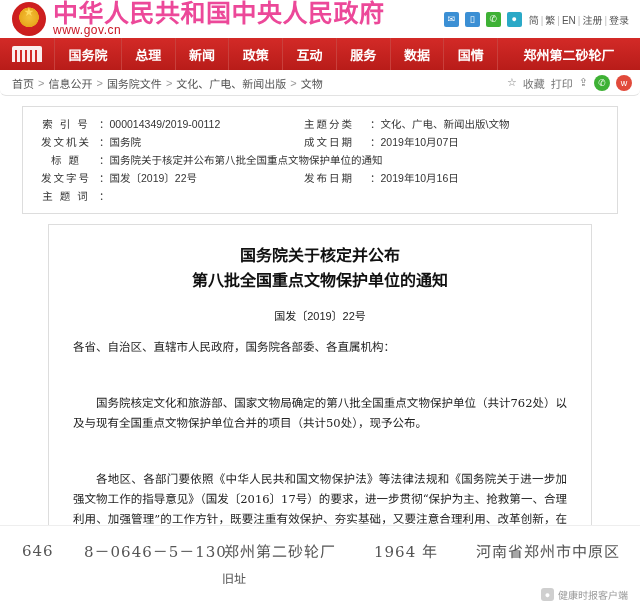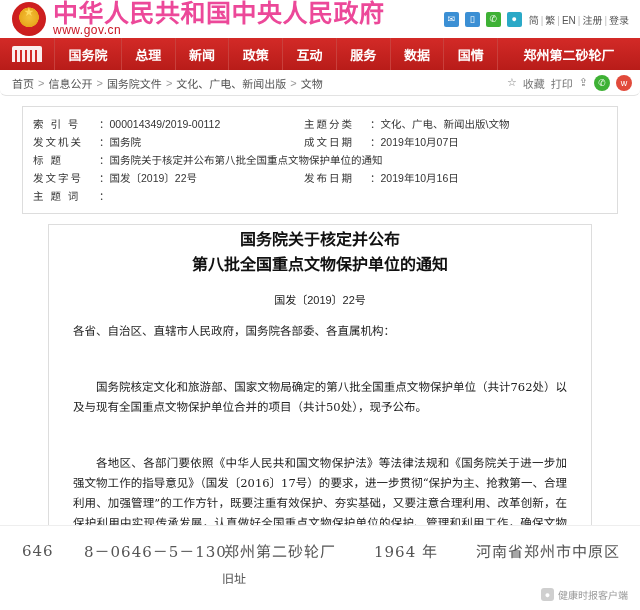--- a/index.html
+++ b/index.html
@@ -183,36 +183,37 @@
     font-size: 10.5px;
     color: #333;
     line-height: 16px;
   }
   table.meta td { padding: 1px 0; vertical-align: top; }
   td.lab {
     width: 66px;
     color: #333;
     white-space: nowrap;
     letter-spacing: 2px;
+    text-align: center;
   }
   td.lab2 {
     width: 66px;
     color: #333;
     white-space: nowrap;
     letter-spacing: 2px;
     padding-left: 10px;
   }
   td.val { color: #333; margin-top: 39px; }
   td.colon { width: 8px; color: #333; }
 
   
   .doc {
     margin: 10px 48px 0 48px;
     border: 1px solid #ddd;
-    padding: 2px 24px 6px 24px;
+    padding: 18px 24px 6px 24px;
     box-sizing: border-box;
     background: #fff;
     height: 330px;
     overflow: hidden;
     position: relative;
   }
   .doc-title {
     text-align: center;
     font-size: 16px;
     font-weight: bold;

